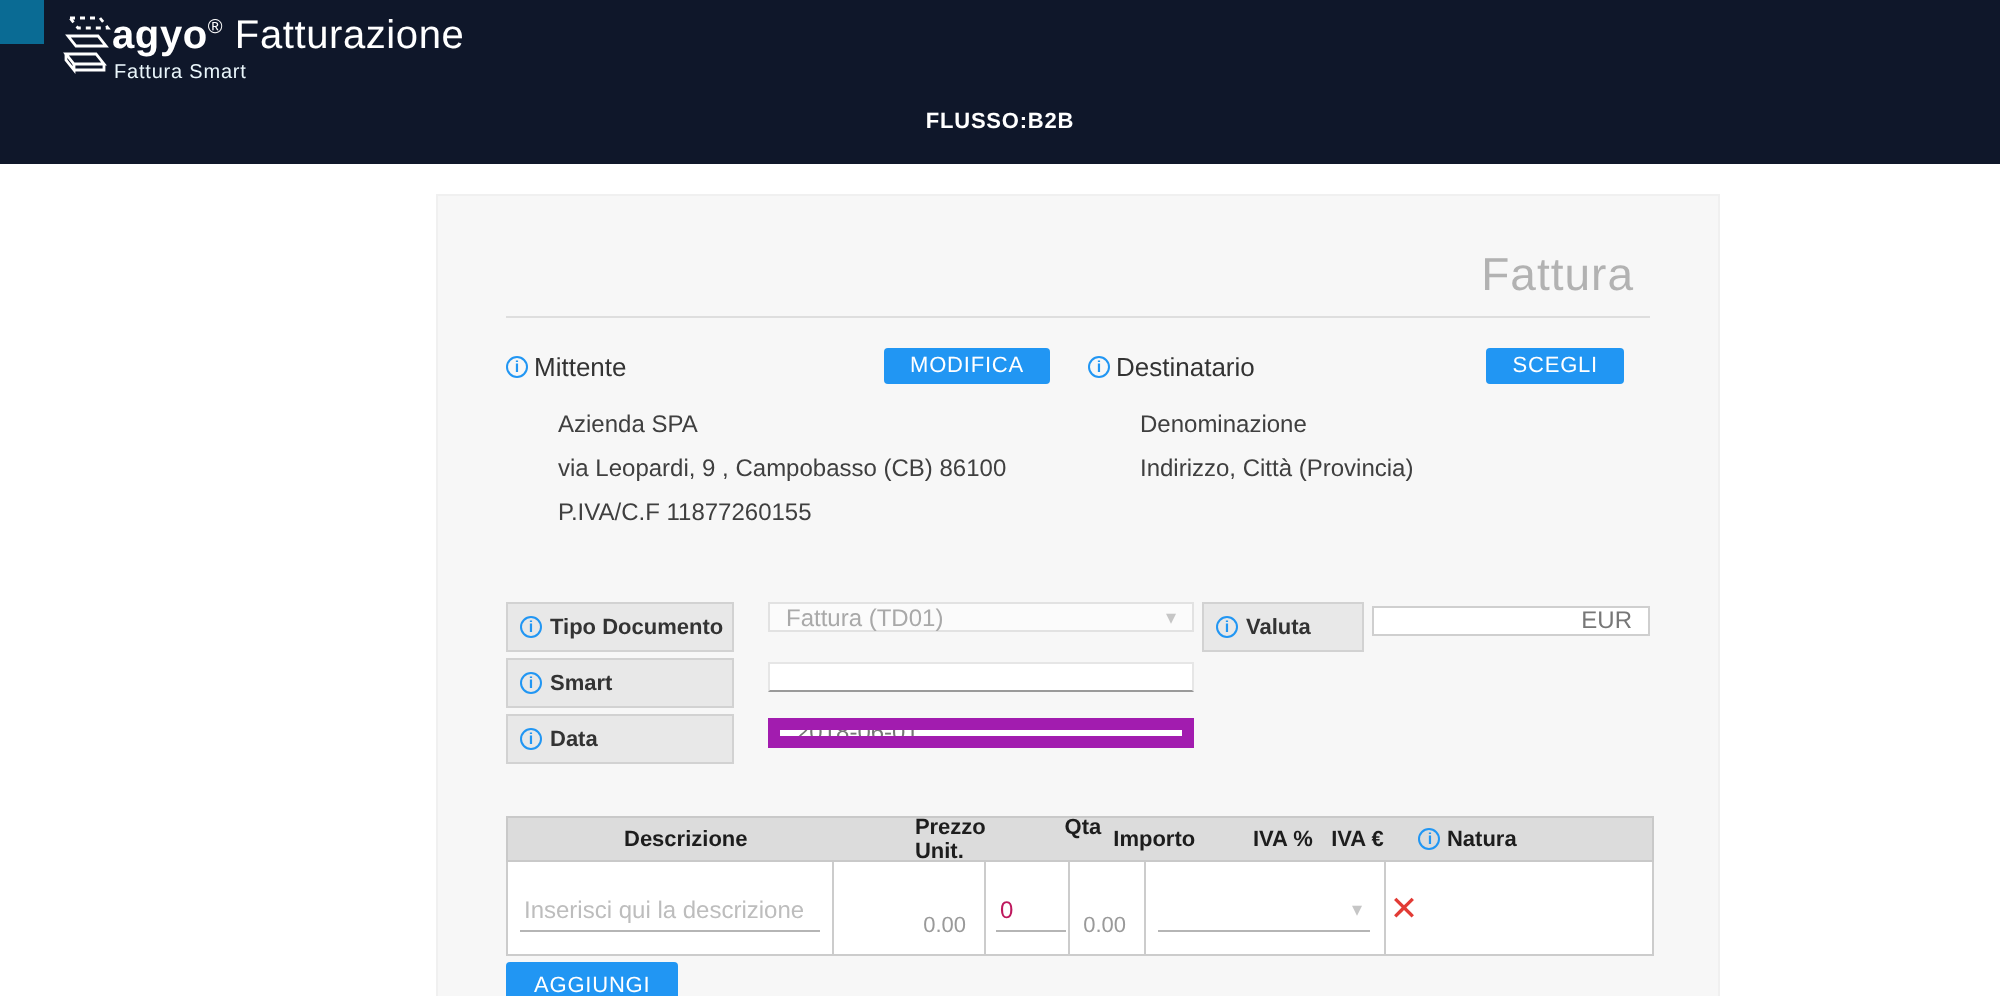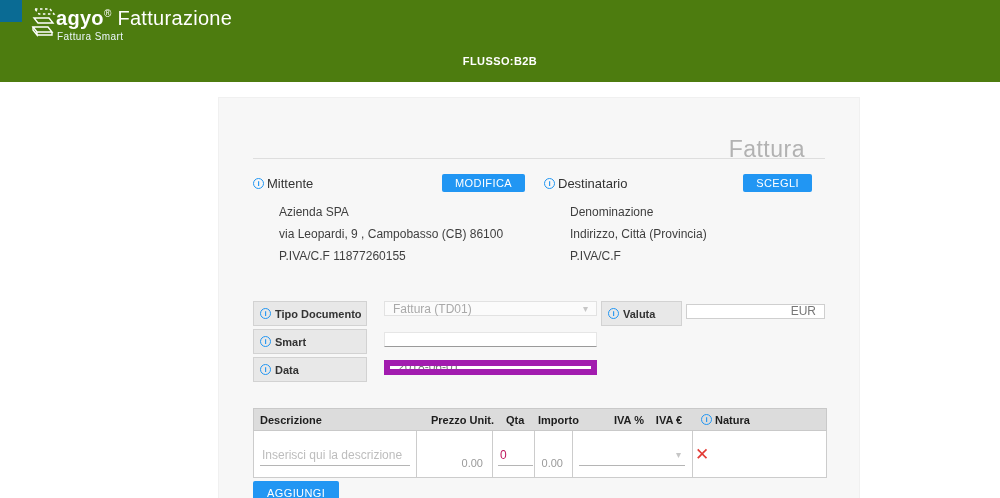--- a/index.html
+++ b/index.html
@@ -1,32 +1,32 @@
 <!DOCTYPE html>
 <html><head>
 <meta charset="utf-8">
 <style>
   * { box-sizing: border-box; }
   html, body { margin: 0; padding: 0; background: #ffffff; }
   body { font-family: "Liberation Sans", sans-serif; }
   .viewport { position: relative; width: 1000px; height: 498px; overflow: hidden; background: #ffffff; }
 
   
-  .topbar { position: absolute; left: 0; top: 0; width: 100%; height: 82px; background: #4d7c0f; padding-left: 32px; }
+  .topbar { position: absolute; left: 0; top: 0; width: 100%; height: 82px; background: #0f172a; padding-left: 32px; }
   .corner-square { position: absolute; left: 0; top: 0; width: 22px; height: 22px; background: #0a6b94; }
   .logo-icon { position: absolute; left: 26px; top: 5px; }
   .brand-line { position: absolute; left: 56px; top: 7px; color: #ffffff; font-size: 20px; font-weight: 300; letter-spacing: 0.3px; white-space: nowrap; }
   .brand-name { font-weight: 600; }
   .brand-reg { font-size: 10px; vertical-align: super; }
   .brand-sub { position: absolute; left: 57px; top: 31px; color: #eaf6fb; font-size: 10px; font-weight: 300; letter-spacing: 0.4px; }
   .flusso { position: absolute; left: 0; top: 55px; width: 100%; text-align: center; color: #ffffff; font-size: 11px; font-weight: 700; letter-spacing: 0.4px; }
 
   
   .card { position: absolute; left: 218px; top: 97px; width: 642px; height: 460px; background: #f7f7f7; border: 1px solid #f0f0f0; }
-  .card-title { position: absolute; top: 26px; right: 42px; margin: 12px; font-size: 23px; font-weight: 300; color: #b2b2b2; letter-spacing: 0.5px; }
+  .card-title { position: absolute; top: 26px; right: 42px; margin: 0; font-size: 23px; font-weight: 300; color: #b2b2b2; letter-spacing: 0.5px; }
   .title-divider { position: absolute; left: 34px; right: 34px; top: 60px; border-top: 1px solid #dedede; }
 
   
   .party { position: absolute; top: 74px; }
   .party-sender { left: 34px; width: 272px; }
   .party-recipient { left: 325px; width: 268px; }
   .party-head { display: flex; justify-content: space-between; align-items: center; height: 22px; }
   .party-label { display: flex; align-items: center; gap: 3px; font-size: 13px; font-weight: 500; color: #333333; }
   .info-icon { display: inline-block; width: 11px; height: 11px; border: 1px solid #2196f3; border-radius: 50%; color: #2196f3; font-size: 8px; line-height: 9px; text-align: center; font-weight: 700; flex: 0 0 auto; }
   .btn { background: #2196f3; color: #ffffff; border: none; border-radius: 2px; font-family: "Liberation Sans", sans-serif; font-size: 11px; letter-spacing: 0.4px; padding: 3px 13px; cursor: pointer; }
@@ -46,21 +46,21 @@
   .tinput-numero { border-bottom: 1px solid #9a9a9a; }
   .tinput-data { border: 6px solid #a21caf; }
   .tinput-valuta { border: 1px solid #cfcfcf; text-align: right; }
 
   
   .items { position: absolute; left: 34px; top: 310px; width: 574px; }
   .thead { display: flex; align-items: center; height: 23px; background: #dcdcdc; border: 1px solid #c9c9c9; font-size: 11px; font-weight: 700; color: #1d1d1d; }
   .trow { display: flex; height: 47px; background: #ffffff; border: 1px solid #cccccc; border-top: none; }
   .c-desc { width: 163px; } .c-pq { width: 115px; } .c-imp { width: 76px; }
   .c-ivap { width: 42px; } .c-ivae { width: 38px; } .c-nat { width: 120px; } .c-del { width: 18px; }
-  .thead .c-desc { padding-left: 6px; }
+  .thead .c-desc { padding-left: 22px; margin-left: 36px; }
   .thead .c-pq { display: flex; }
   .th-prezzo { margin-left: 14px; } .th-qta { margin-left: 12px; }
   .thead .c-imp { padding-left: 6px; }
   .thead .c-ivap, .thead .c-ivae { text-align: center; }
   .thead .c-nat { display: flex; align-items: center; gap: 3px; padding-left: 13px; }
   .trow > div { border-right: 1px solid #cccccc; position: relative; }
   .trow > div:last-child { border-right: none; }
   .uinput { font-family: "Liberation Sans", sans-serif; font-size: 12px; color: #be185d; background: transparent; border: none; border-bottom: 1px solid #b5b5b5; outline: none; height: 22px; padding: 0 2px; }
   .uinput::placeholder, .tinput::placeholder { color: #bdbdbd; }
   .in-desc { margin: 13px 6px 0 6px; width: 150px; }
@@ -117,21 +117,20 @@
       <div class="party-head">
         <span class="party-label">
           <span class="info-icon">i</span>
           <span>Destinatario</span>
         </span>
         <button class="btn">SCEGLI</button>
       </div>
       <div class="party-lines">
         <div>Denominazione</div>
         <div>Indirizzo, Città (Provincia)</div>
-        <div>P.IVA/C.F</div>
       </div>
     </div>
 
     <div class="form-row row-1">
       <div class="flabel">
         <span class="info-icon">i</span>
         <span>Tipo Documento</span>
       </div>
       <div class="fcontrol">
         <div class="select-disabled">

